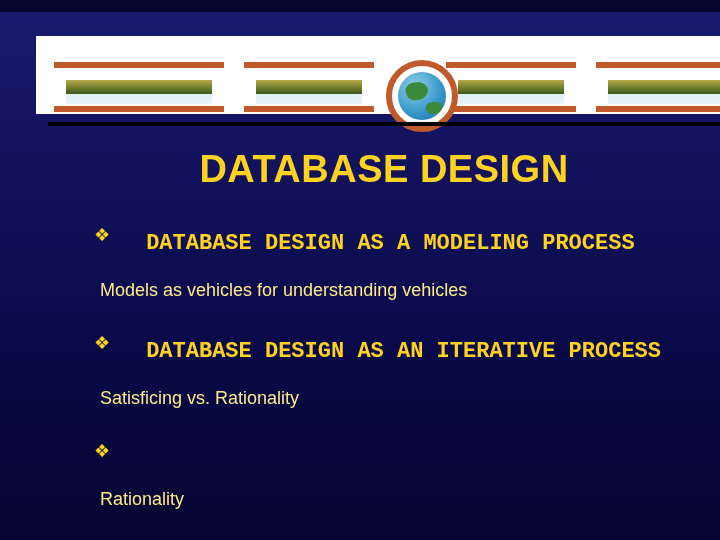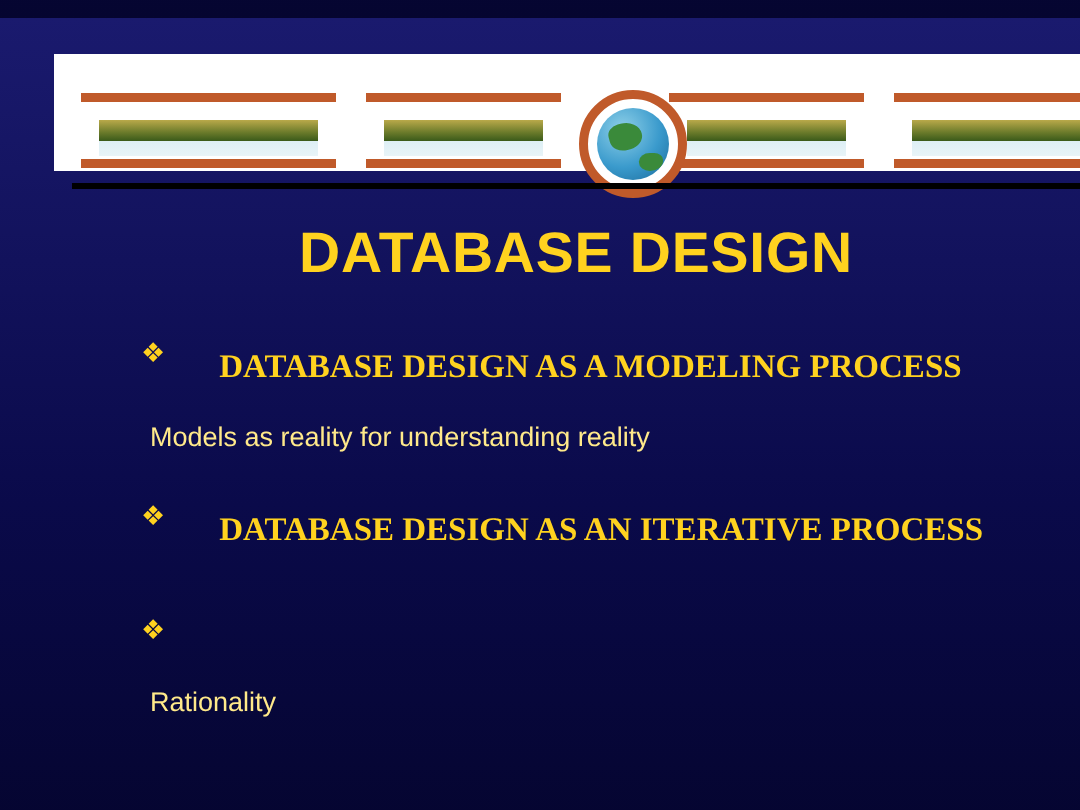--- a/index.html
+++ b/index.html
@@ -113,21 +113,21 @@
     color: #ffd21f;
     font-size: 18px;
     line-height: 28px;
     flex: 0 0 auto;
     margin-top: 2px;
   }
   .item-title {
     color: #ffd21f;
     font-weight: 700;
     font-size: 22px;
-    font-family: Liberation Serif, serif;
+    font-family: Liberation Mono, monospace;
   }
   .item-sub {
     color: #ffe98a;
     font-size: 18px;
     margin-left: 30px;
     margin-top: 8px;
     font-family: Verdana, Arial, sans-serif;
   }
 </style>
 </head>
@@ -159,28 +159,29 @@
 
 <h1 class="slide-title">DATABASE DESIGN</h1>
 
 <div class="content">
 
   <div class="item">
     <div class="item-head">
       <span class="bullet">❖</span>
       <span class="item-title">DATABASE DESIGN AS A MODELING PROCESS</span>
     </div>
-    <div class="item-sub">Models as reality for understanding reality</div>
+    <div class="item-sub">Models as vehicles for understanding vehicles</div>
   </div>
 
   <div class="item">
     <div class="item-head">
       <span class="bullet">❖</span>
       <span class="item-title">DATABASE DESIGN AS AN ITERATIVE PROCESS</span>
     </div>
+    <div class="item-sub">Satisficing vs. Rationality</div>
   </div>
 
   <div class="item">
     <div class="item-head">
       <span class="bullet">❖</span>
     </div>
     <div class="item-sub">Rationality</div>
   </div>
 
 </div>

